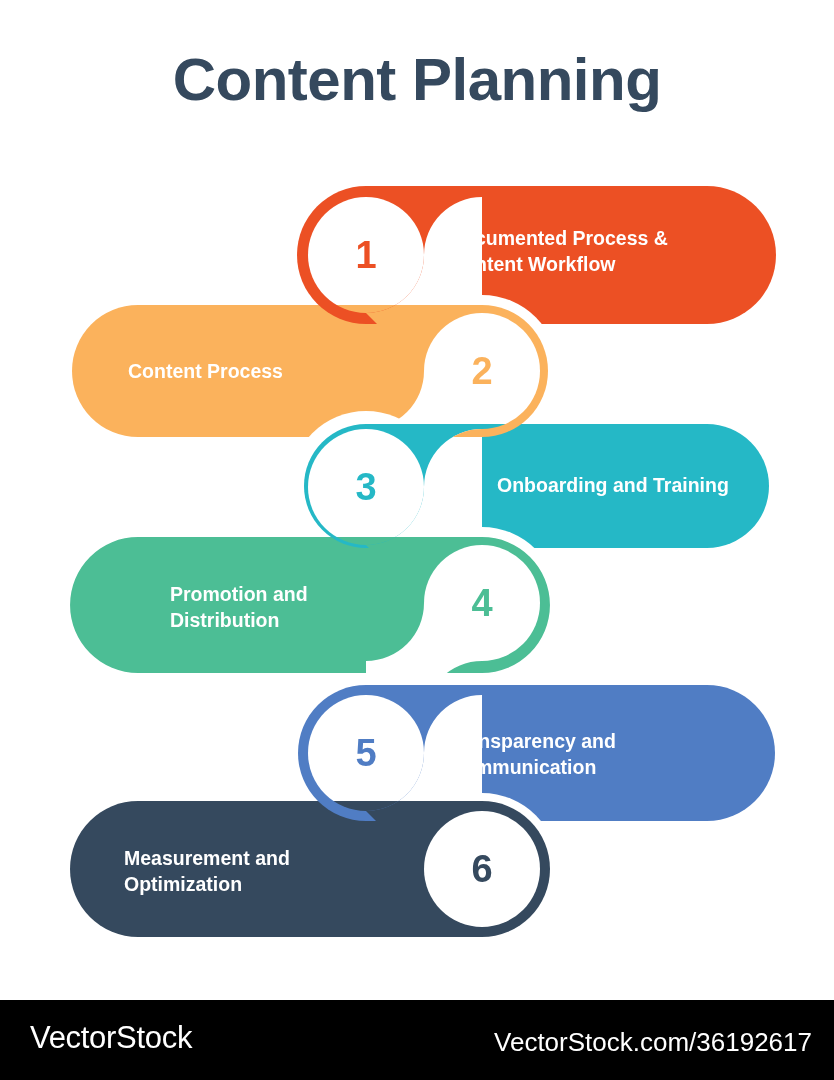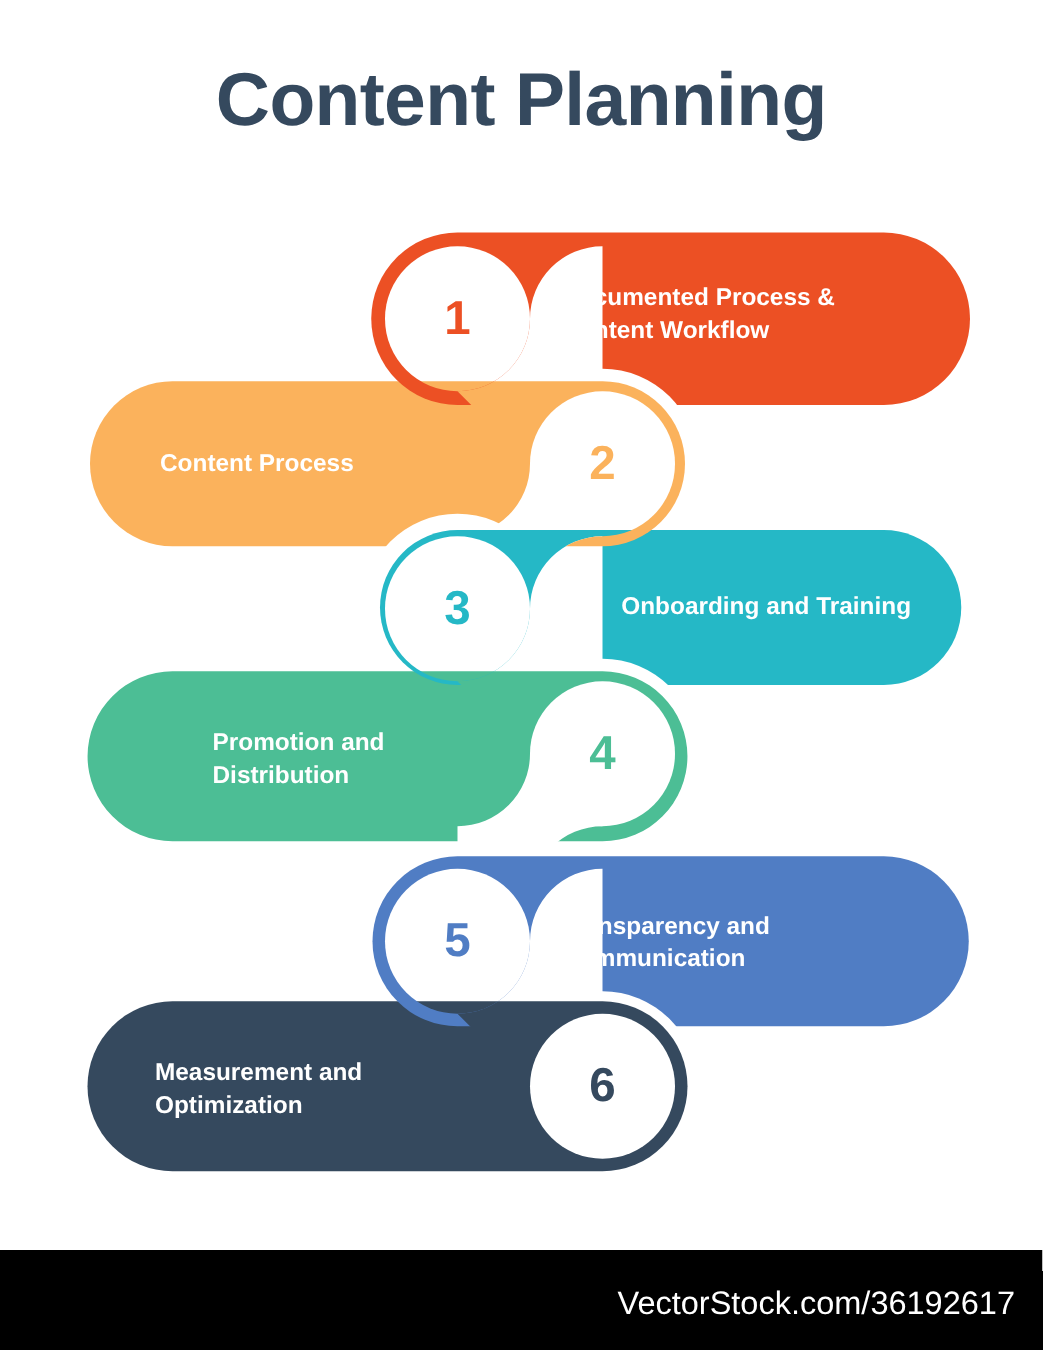--- a/index.html
+++ b/index.html
@@ -175,14 +175,15 @@
     <div class="step-text" style="left:128px; top:582px; width:300px;margin-left:42px;">Promotion and
 Distribution</div>
     <div class="step-text" style="left:449px; top:729px; width:300px;">Transparency and
 Communication</div>
     <div class="step-text" style="left:124px; top:846px; width:300px;">Measurement and
 Optimization</div>
   </div>
 </div>
 
 <div id="footer">
+  <div id="footer-brand">VectorStock</div>
   <div id="footer-url">VectorStock.com/36192617</div>
 </div>
 
 </body></html>

